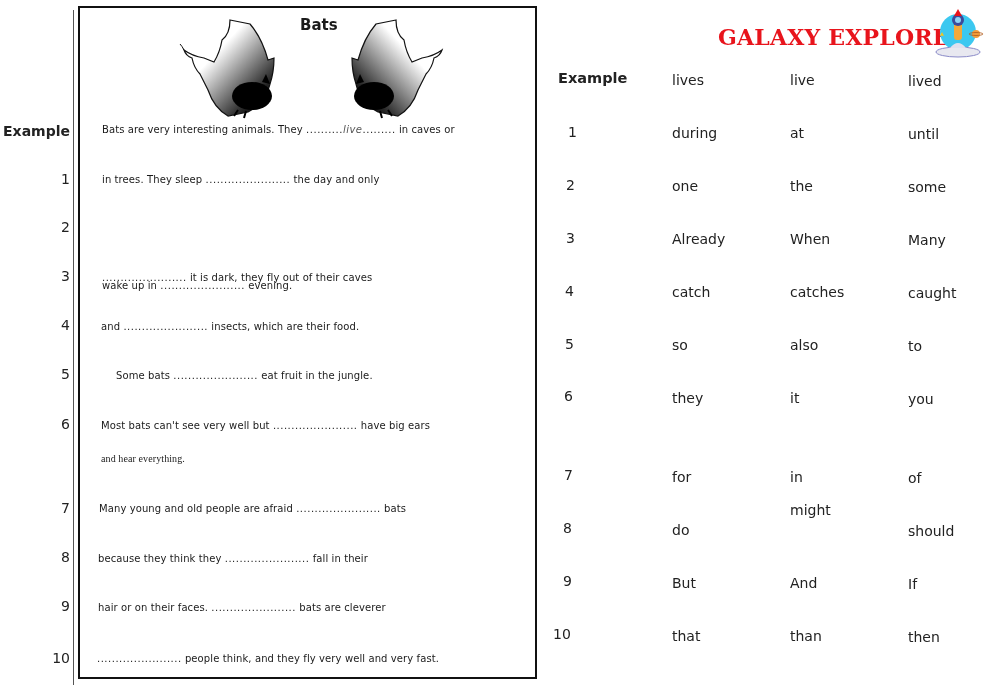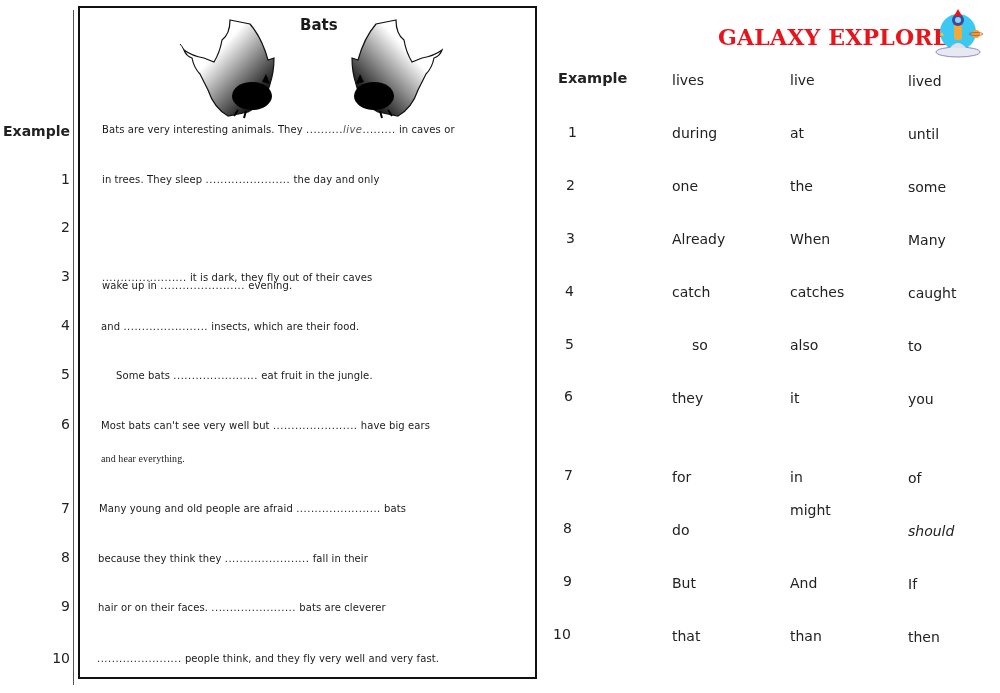--- a/index.html
+++ b/index.html
@@ -161,38 +161,38 @@
 <div class="opt c1" style="top:231px;">Already</div>
 <div class="opt c2" style="top:231px;">When</div>
 <div class="opt c3" style="top:232px;">Many</div>
 
 <div class="opt-label" style="top:283px; left:565px;">4</div>
 <div class="opt c1" style="top:284px;">catch</div>
 <div class="opt c2" style="top:284px;">catches</div>
 <div class="opt c3" style="top:285px;">caught</div>
 
 <div class="opt-label" style="top:336px; left:565px;">5</div>
-<div class="opt c1" style="top:337px;margin-left:20px;">so</div>
+<div class="opt c1" style="top:337px;">so</div>
 <div class="opt c2" style="top:337px;">also</div>
 <div class="opt c3" style="top:338px;">to</div>
 
 <div class="opt-label" style="top:388px; left:564px;">6</div>
 <div class="opt c1" style="top:390px;">they</div>
 <div class="opt c2" style="top:390px;">it</div>
 <div class="opt c3" style="top:391px;text-align:right;">you</div>
 
 <div class="opt-label" style="top:467px; left:564px;">7</div>
 <div class="opt c1" style="top:469px;">for</div>
 <div class="opt c2" style="top:469px;">in</div>
 <div class="opt c3" style="top:470px;">of</div>
 
 <div class="opt-label" style="top:520px; left:563px;">8</div>
 <div class="opt c1" style="top:522px;">do</div>
 <div class="opt c2" style="top:502px;text-align:right;">might</div>
-<div class="opt c3" style="top:523px;font-style:italic;">should</div>
+<div class="opt c3" style="top:523px;">should</div>
 
 <div class="opt-label" style="top:573px; left:563px;">9</div>
 <div class="opt c1" style="top:575px;">But</div>
 <div class="opt c2" style="top:575px;">And</div>
 <div class="opt c3" style="top:576px;">If</div>
 
 <div class="opt-label" style="top:626px; left:553px;">10</div>
 <div class="opt c1" style="top:628px;">that</div>
 <div class="opt c2" style="top:628px;">than</div>
 <div class="opt c3" style="top:629px;">then</div>

